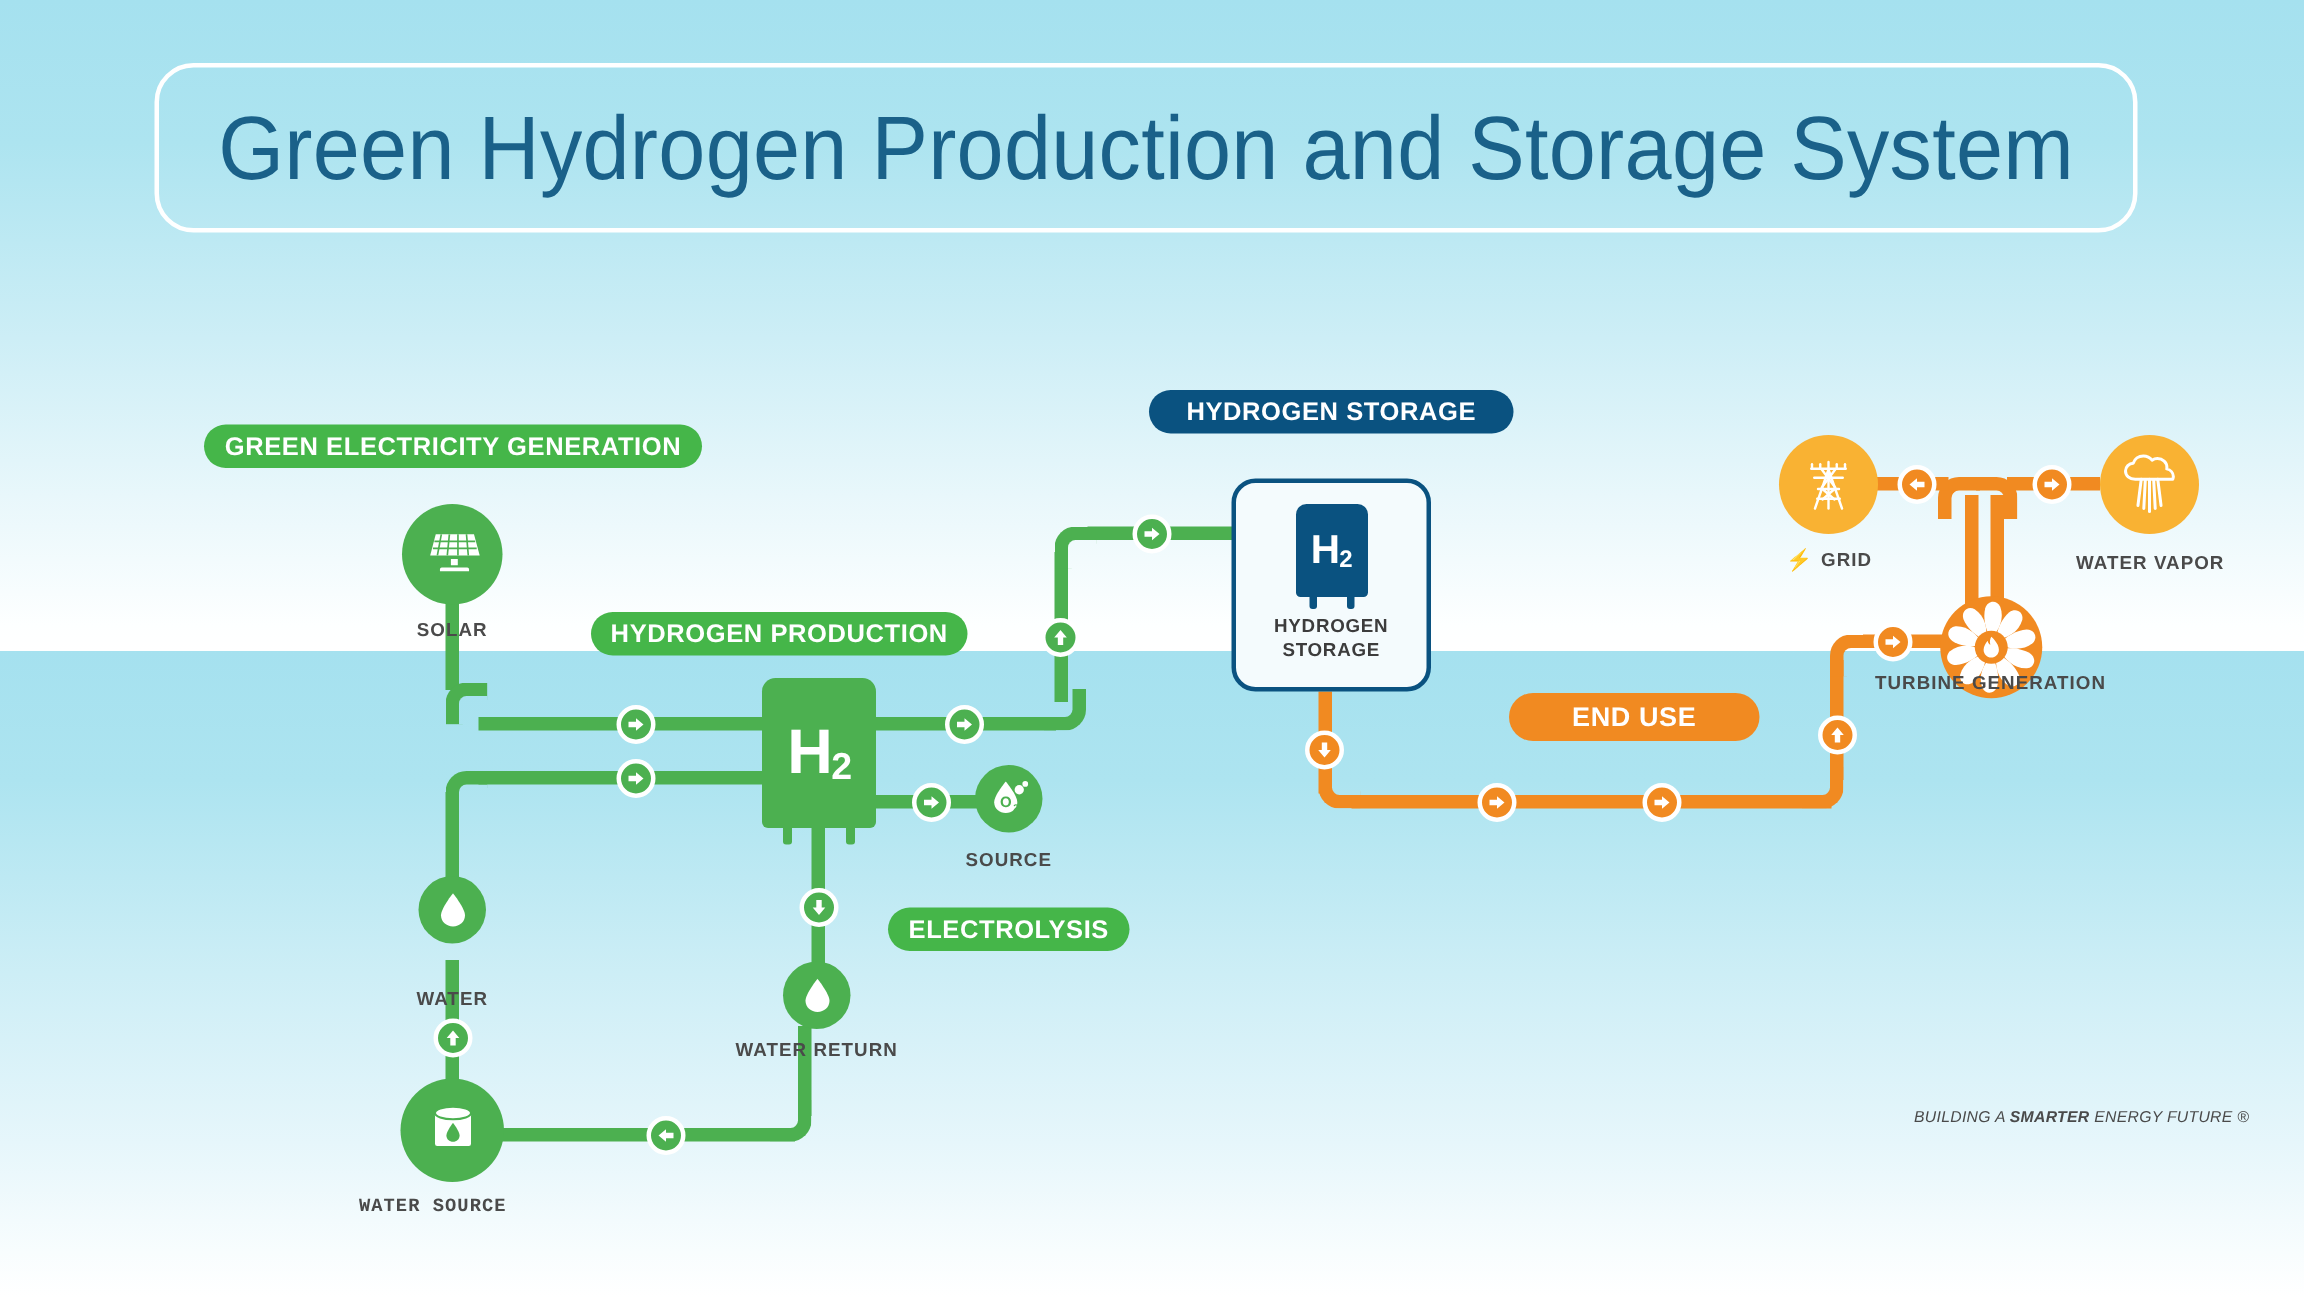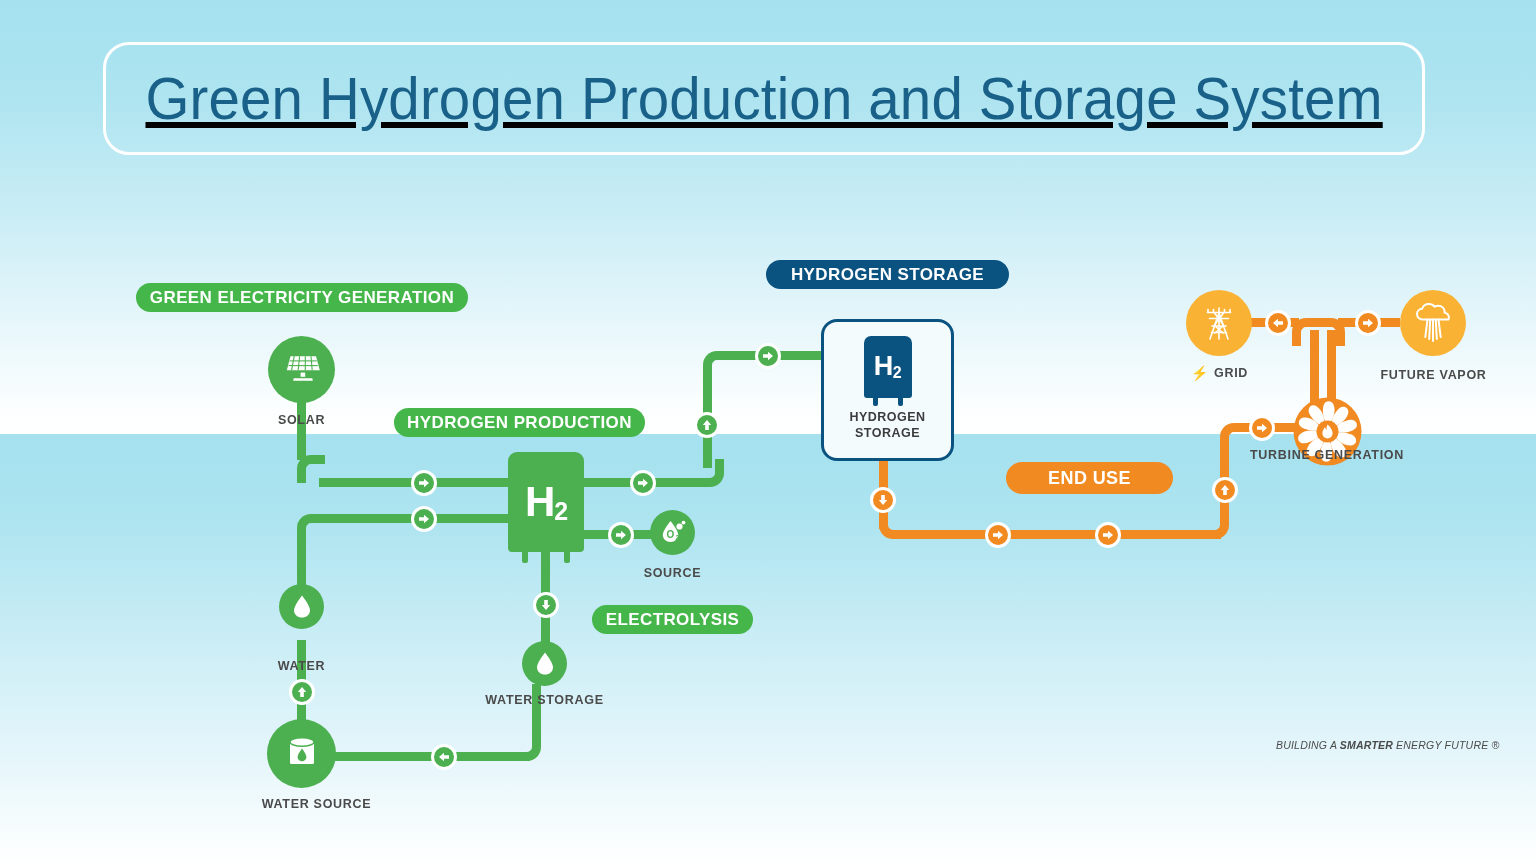--- a/index.html
+++ b/index.html
@@ -14,21 +14,21 @@
   .band{position:absolute;left:0;width:1536px;}
   .band-top{top:0;height:434px;
     background:linear-gradient(to bottom,#a5e1ef 0%,#ade4f0 22%,#cdeef6 52%,#e8f7fb 76%,#fdffff 96%,#ffffff 100%);}
   .band-bottom{top:434px;height:431px;
     background:linear-gradient(to bottom,#a5e1ef 0%,#ade4f0 20%,#cdeef6 50%,#e6f6fb 76%,#f8fdfe 93%,#ffffff 100%);}
 
   
   .title-box{
     position:absolute;left:103px;top:42px;width:1322px;height:113px;
     border:3px solid #ffffff;border-radius:26px;box-sizing:border-box;
-    display:flex;align-items:center;justify-content:center;text-decoration:underline;
+    display:flex;align-items:center;justify-content:center;
   }
   .title-text{
     font-family:"Liberation Sans Narrow","Liberation Sans",sans-serif;
     font-size:60px;color:#1a6189;letter-spacing:.2px;white-space:nowrap;
     transform:scaleX(.94);transform-origin:center;
   }
 
   
   .pill{
     position:absolute;display:flex;align-items:center;justify-content:center;
@@ -228,28 +228,28 @@
   <div class="node green" style="left:267px;top:719px;width:69px;height:69px;">
     <svg width="40" height="38" viewBox="0 0 40 38">
       <g fill="#ffffff">
         <rect x="8" y="7" width="24" height="22" rx="1.5"></rect>
         <ellipse cx="20" cy="7" rx="12" ry="4.2"></ellipse>
       </g>
       <ellipse cx="20" cy="7" rx="12" ry="4.2" fill="none" stroke="#4cb050" stroke-width="1.4"></ellipse>
       <path d="M20 13.5 C20 13.5 15.6 19.3 15.6 22 C15.6 24.5 17.6 26.2 20 26.2 C22.4 26.2 24.4 24.5 24.4 22 C24.4 19.3 20 13.5 20 13.5 Z" fill="#4cb050"></path>
     </svg>
   </div>
-  <div class="node-label" style="left:251px;top:797px;width:131px;">WATER SOURCE</div>
+  <div class="node-label" style="left:223px;top:797px;width:131px;font-family:Liberation Mono, monospace;">WATER SOURCE</div>
 
   <div class="node green" style="left:522px;top:641px;width:45px;height:45px;">
     <svg width="20" height="25" viewBox="0 0 20 25">
       <path d="M10 1.5 C10 1.5 2 11.5 2 16.2 C2 20.6 5.6 23.6 10 23.6 C14.4 23.6 18 20.6 18 16.2 C18 11.5 10 1.5 10 1.5 Z" fill="#ffffff"></path>
     </svg>
   </div>
-  <div class="node-label" style="left:479px;top:693px;width:131px;">WATER STORAGE</div>
+  <div class="node-label" style="left:479px;top:693px;width:131px;">WATER RETURN</div>
 
   <div class="node green" style="left:650px;top:510px;width:45px;height:45px;">
     <svg width="30" height="30" viewBox="0 0 30 30">
       <path d="M12.5 3 C12.5 3 4.8 12.2 4.8 16.8 C4.8 21.1 8.3 24 12.5 24 C16.7 24 20.2 21.1 20.2 16.8 C20.2 12.2 12.5 3 12.5 3 Z" fill="#ffffff"></path>
       <circle cx="21.5" cy="8.5" r="3.1" fill="#ffffff"></circle>
       <circle cx="25.5" cy="4.6" r="1.9" fill="#ffffff"></circle>
       <text x="12.5" y="20.3" font-family="Liberation Sans, sans-serif" font-size="10" font-weight="bold" fill="#4cb050" text-anchor="middle">O</text>
       <text x="19.3" y="22.4" font-family="Liberation Sans, sans-serif" font-size="6.5" font-weight="bold" fill="#4cb050" text-anchor="middle">2</text>
     </svg>
   </div>
@@ -304,21 +304,21 @@
       <g fill="none" stroke="#ffffff" stroke-width="2" stroke-linecap="round" stroke-linejoin="round">
         <path d="M10.5 17.5 C6.6 17.5 4 15 4 12 C4 9.2 6.3 6.9 9.2 6.8 C10 4 12.7 2 15.9 2 C18.3 2 20.4 3.1 21.7 4.8 C22.7 4.1 23.9 3.7 25.3 3.7 C28.8 3.7 31.6 6.3 31.6 9.5 C31.6 9.9 31.6 10.3 31.5 10.6 C34 11.2 35.9 13.2 35.9 15.6 C35.9 16.3 35.7 16.9 35.5 17.5 Z"></path>
         <line x1="20" y1="17.5" x2="20" y2="39"></line>
         <line x1="14.5" y1="17.5" x2="12.3" y2="35"></line>
         <line x1="25.5" y1="17.5" x2="27.7" y2="35"></line>
         <line x1="17.2" y1="18" x2="16.2" y2="37"></line>
         <line x1="22.8" y1="18" x2="23.8" y2="37"></line>
       </g>
     </svg>
   </div>
-  <div class="node-label" style="left:1368px;top:368px;width:131px;">FUTURE VAPOR</div>
+  <div class="node-label" style="left:1368px;top:368px;width:131px;">WATER VAPOR</div>
 
   <div class="node orange-ring" style="left:1291px;top:395px;width:73px;height:73px;">
     <svg width="73" height="73" viewBox="0 0 73 73">
       <circle cx="36.5" cy="36.5" r="34" fill="#f18a21"></circle>
       <g fill="#ffffff">
         <g transform="translate(36.5,36.5)">
           <g>
               <path d="M0 -6 C5 -11 9 -19 6 -27 C3.5 -32 -2.5 -31 -4 -26 C-5.6 -20 -4 -11 0 -6 Z"></path>
             </g>
           <g transform="rotate(36)">

